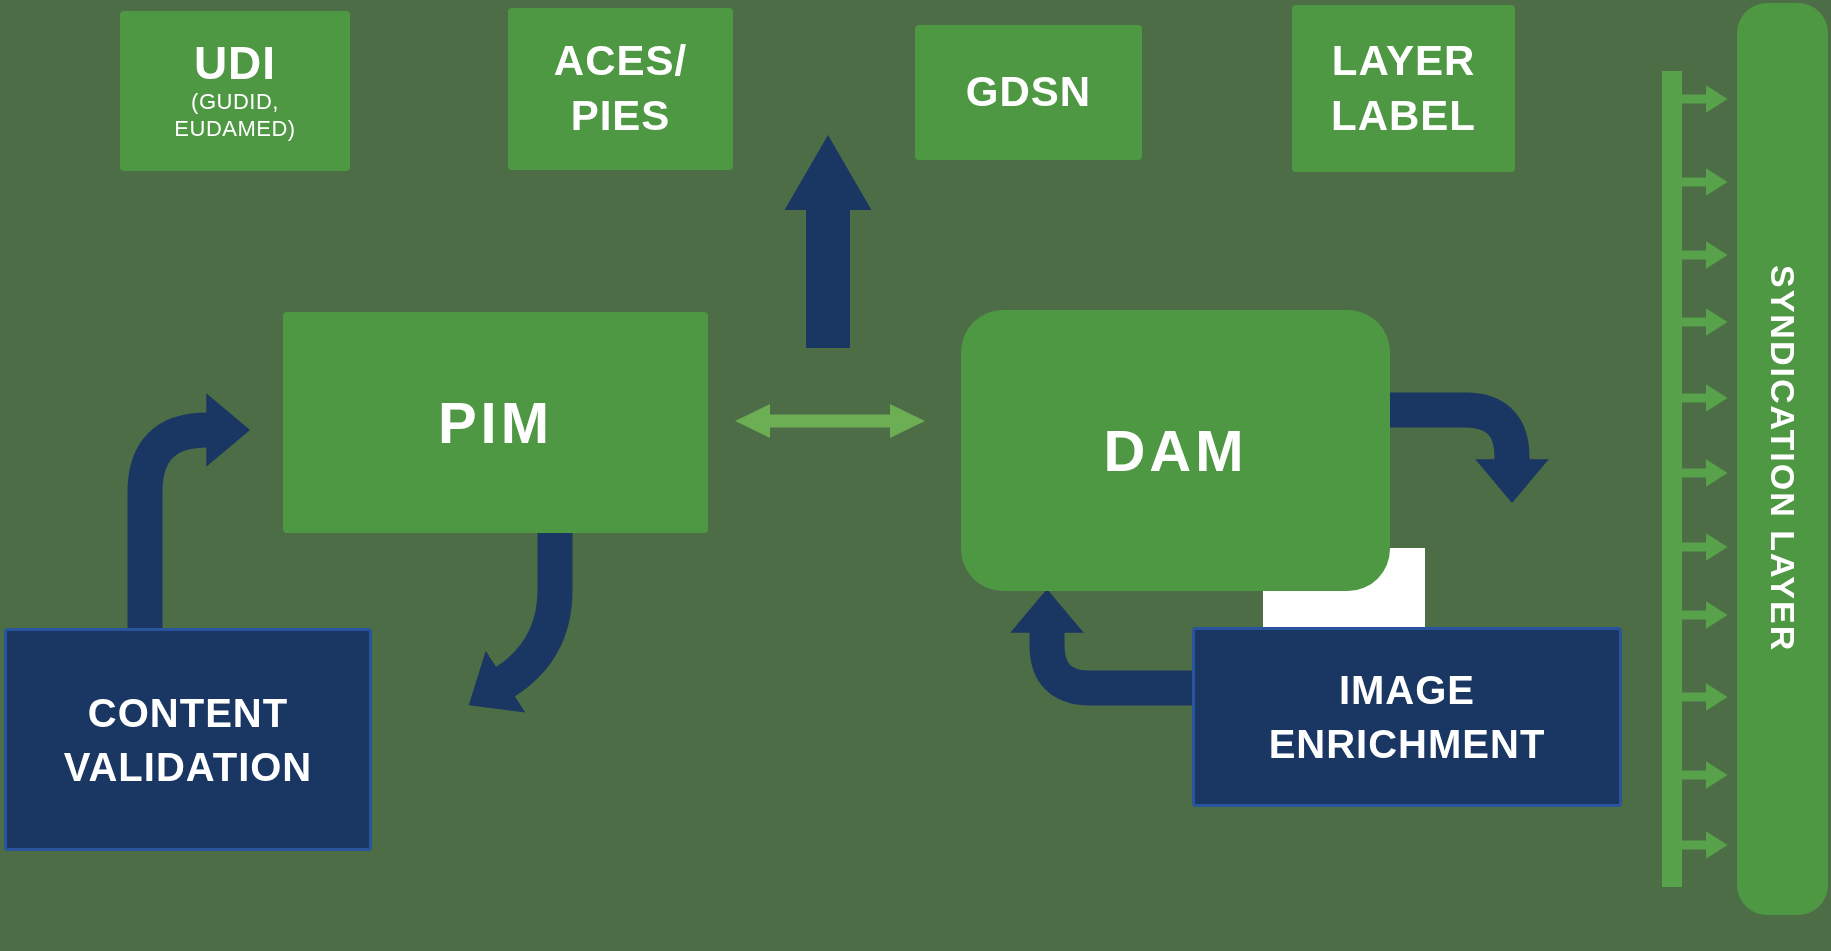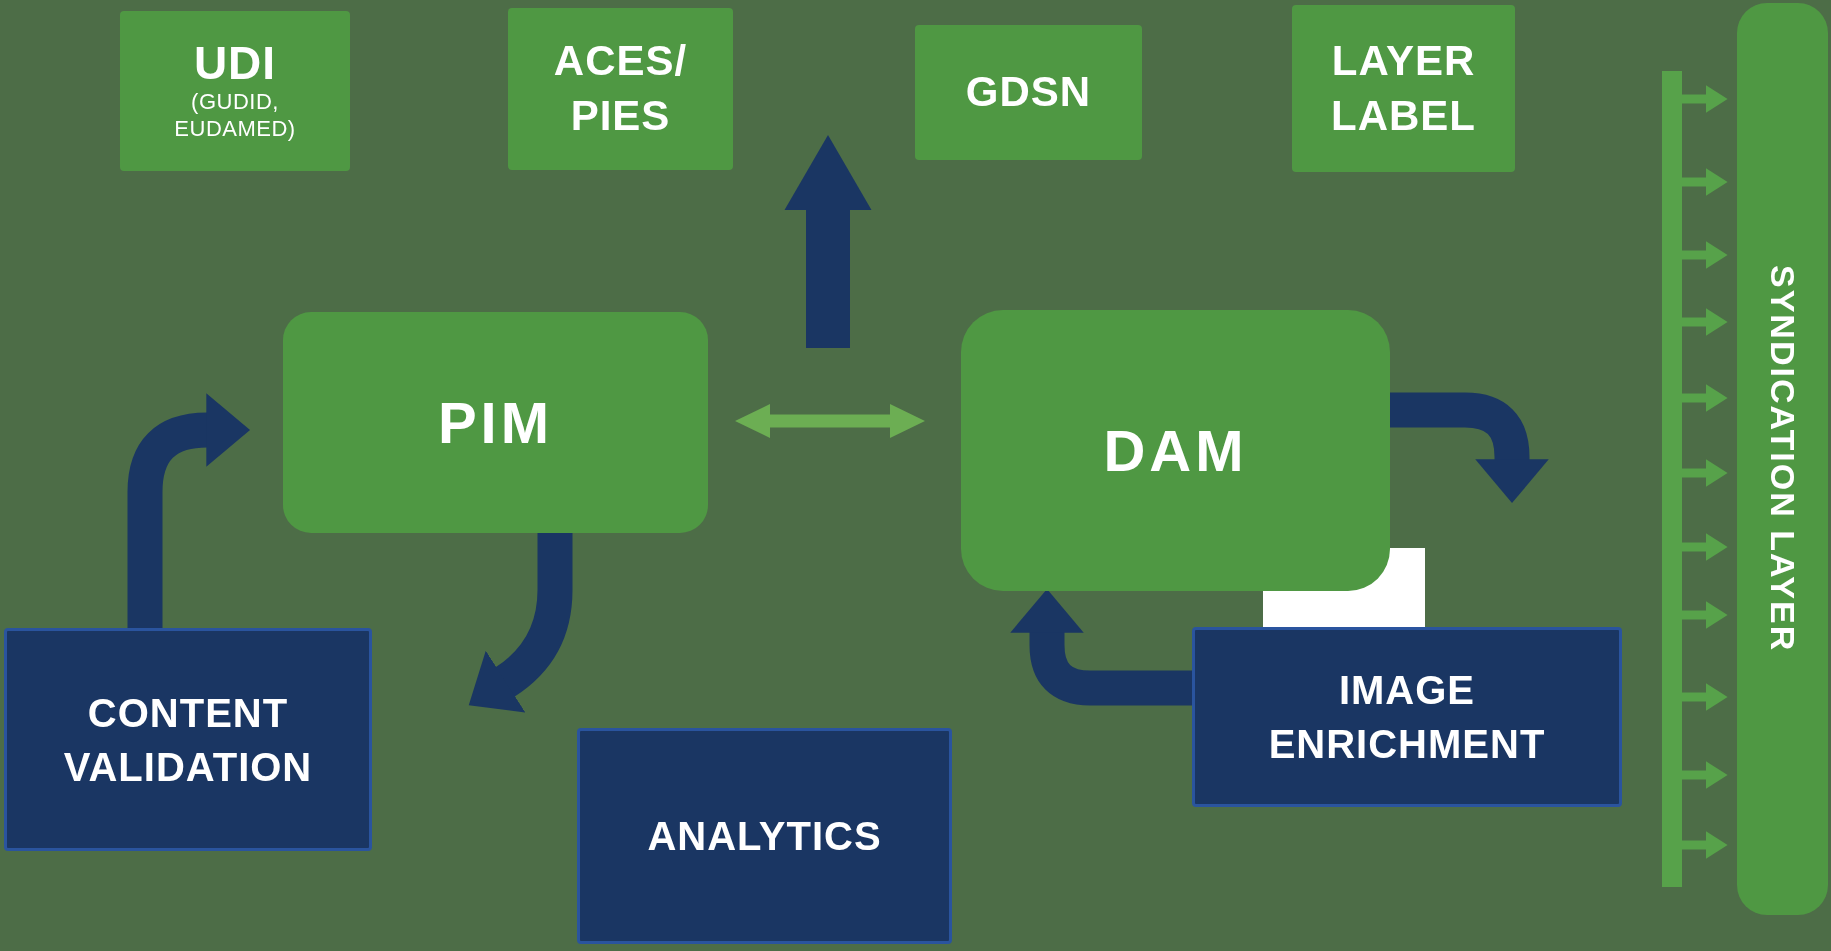--- a/index.html
+++ b/index.html
@@ -26,21 +26,21 @@
   
   .box-udi{left:120px;top:11px;width:230px;height:160px;}
   .box-udi .line{font-size:46px;line-height:1.05;}
   .box-udi .subline{font-size:22px;font-weight:400;line-height:1.25;letter-spacing:0.5px;}
   .box-aces{left:508px;top:8px;width:225px;height:162px;}
   .box-gdsn{left:915px;top:25px;width:227px;height:135px;}
   .box-smart{left:1292px;top:5px;width:223px;height:167px;}
   .box-aces .line,.box-gdsn .line,.box-smart .line{font-size:42px;line-height:1.3;}
 
   
-  .box-pim{left:283px;top:312px;width:425px;height:221px;border-radius:28px;}
+  .box-pim{left:283px;top:312px;width:425px;height:221px;border-radius:4px;}
   .box-dam{left:961px;top:310px;width:429px;height:281px;border-radius:42px;}
   .box-pim .line,.box-dam .line{font-size:58px;letter-spacing:4px;}
 
   
   .box-cv{left:4px;top:628px;width:368px;height:223px;}
   .box-an{left:577px;top:728px;width:375px;height:216px;}
   .box-ie{left:1192px;top:627px;width:430px;height:180px;}
   .n-box .line{font-size:40px;line-height:1.35;}
 
   
@@ -132,22 +132,19 @@
 
   <div class="box g-box box-dam">
     <div class="line">DAM</div>
   </div>
 
   <div class="box n-box box-cv">
     <div class="line">CONTENT</div>
     <div class="line">VALIDATION</div>
   </div>
 
-  <div class="box n-box box-an">
-    <div class="line">ANALYTICS</div>
-  </div>
 
   <div class="box n-box box-ie">
     <div class="line">IMAGE</div>
     <div class="line">ENRICHMENT</div>
   </div>
 
 </div>
 
 </body></html>

